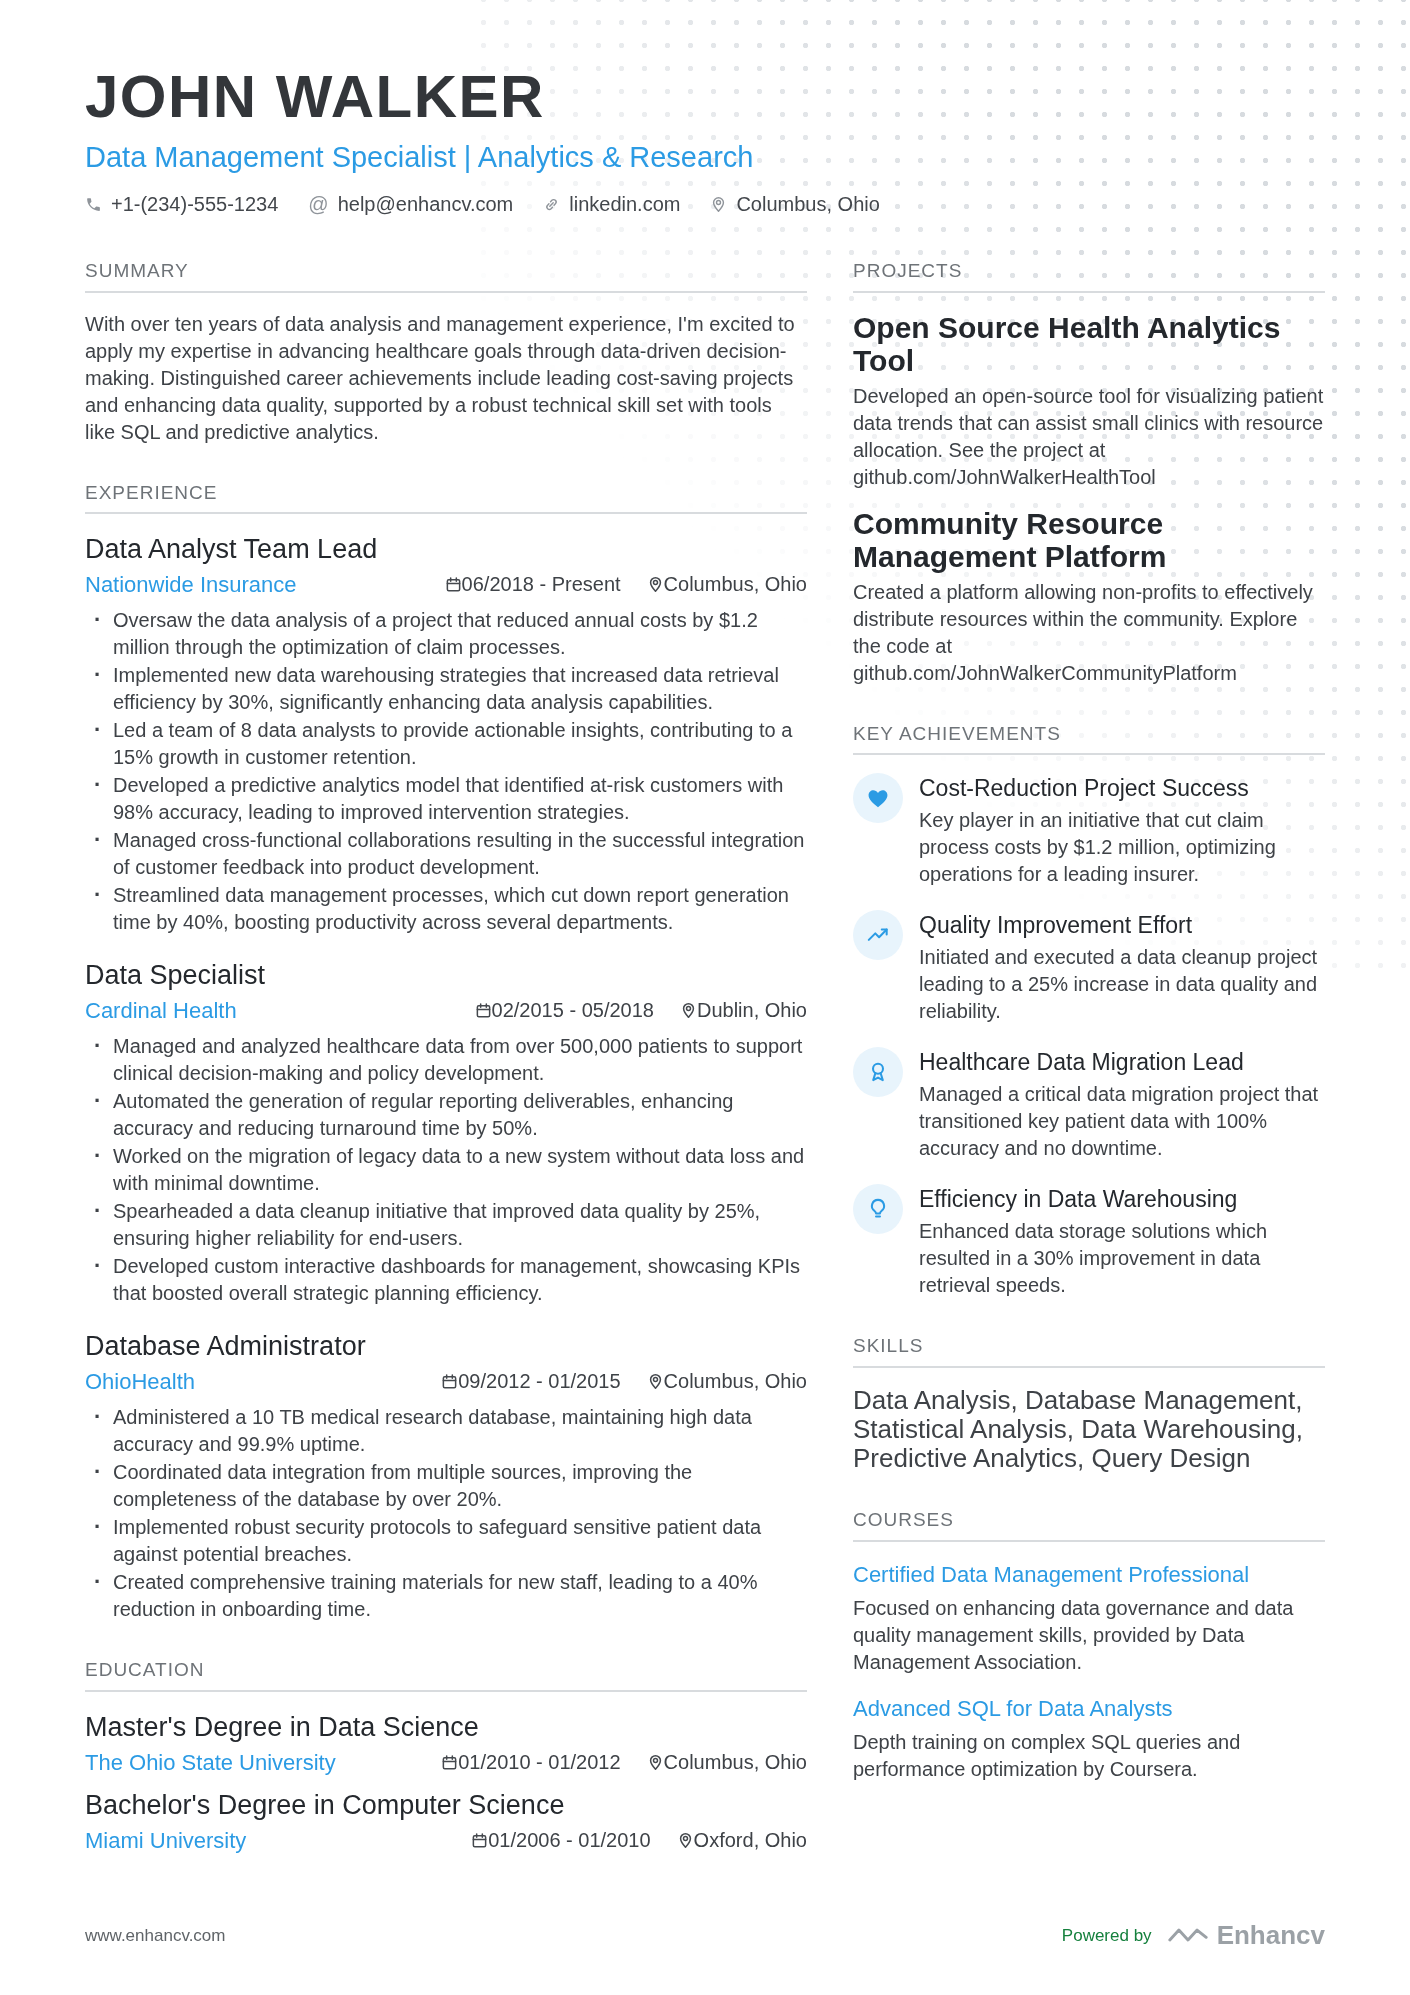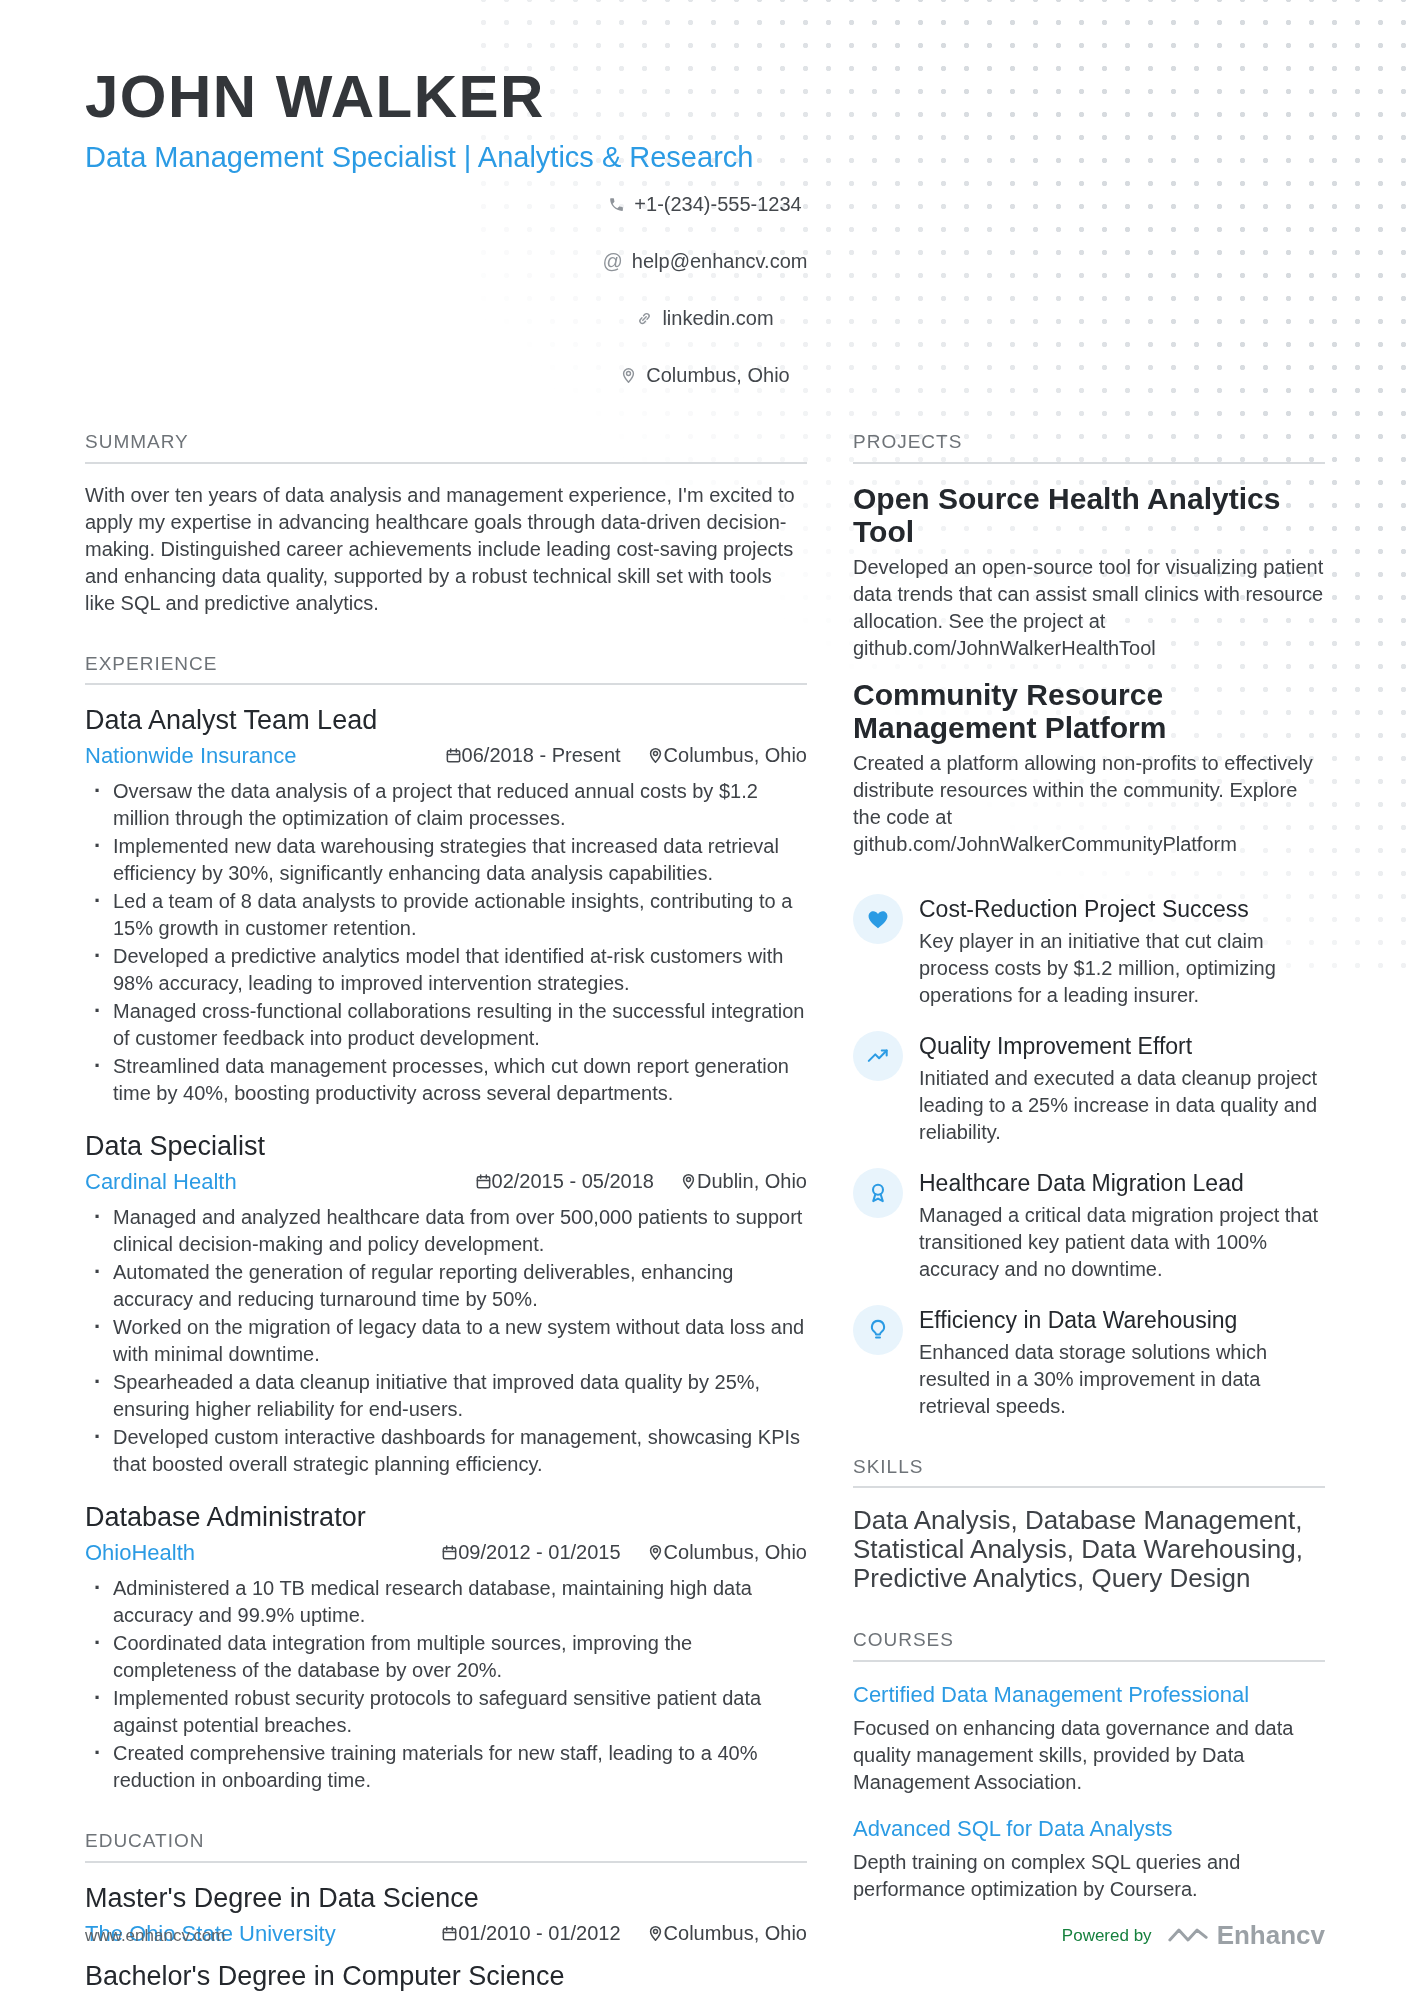--- a/index.html
+++ b/index.html
@@ -15,21 +15,21 @@
     background-size: 23px 23px;
     -webkit-mask-image: linear-gradient(225deg, #000 28%, transparent 66%);
     mask-image: linear-gradient(225deg, #000 28%, transparent 66%);
     pointer-events:none;
   }
   .page { position:relative; z-index:1; padding:64px 85px 0 85px; }
 
   
   .name { font-size:60px; line-height:1.1; font-weight:600; color:#33363a; letter-spacing:1.5px; }
   .headline { font-size:29px; line-height:1.2; color:#2b9be4; margin-top:10px; font-weight:400; }
-  .contact-row { display:flex; align-items:center; gap:30px; margin-top:16px; font-size:20px; color:#43474c;flex-direction:column; }
+  .contact-row { display:flex; align-items:center; gap:30px; margin-top:16px; font-size:20px; color:#43474c; }
   .contact-item { display:inline-flex; align-items:center; gap:9px; }
   .ci { width:17px; height:17px; flex-shrink:0; }
   .ci.stroke { fill:none; stroke:#8f949a; stroke-width:1.5; stroke-linecap:round; stroke-linejoin:round; }
   .ci.fill { fill:#8f949a; }
   .at-glyph { color:#8f949a; font-size:20px; }
 
   
   .columns { display:grid; grid-template-columns:722px 472px; column-gap:46px; margin-top:42px; }
 
   section { margin-bottom:36px; }
@@ -286,20 +286,21 @@
           <h3 class="proj-title">Open Source Health Analytics Tool</h3>
           <p class="body-text">Developed an open-source tool for visualizing patient data trends that can assist small clinics with resource allocation. See the project at github.com/JohnWalkerHealthTool</p>
         </article>
         <article class="project">
           <h3 class="proj-title">Community Resource Management Platform</h3>
           <p class="body-text">Created a platform allowing non-profits to effectively distribute resources within the community. Explore the code at github.com/JohnWalkerCommunityPlatform</p>
         </article>
       </section>
 
       <section>
+        <h2 class="sec-head">KEY ACHIEVEMENTS</h2>
 
         <div class="ach">
           <div class="ach-icon">
             <svg class="ai af" viewBox="0 0 24 24">
                 <path d="M12 20.5 C6.6 16.2 3.3 13 3.3 9.4 C3.3 6.8 5.3 4.9 7.7 4.9 C9.3 4.9 10.9 5.8 12 7.4 C13.1 5.8 14.7 4.9 16.3 4.9 C18.7 4.9 20.7 6.8 20.7 9.4 C20.7 13 17.4 16.2 12 20.5 Z"></path>
               </svg>
           </div>
           <div>
             <h3 class="ach-title">Cost-Reduction Project Success</h3>
             <p class="body-text ach-desc">Key player in an initiative that cut claim process costs by $1.2 million, optimizing operations for a leading insurer.</p>

